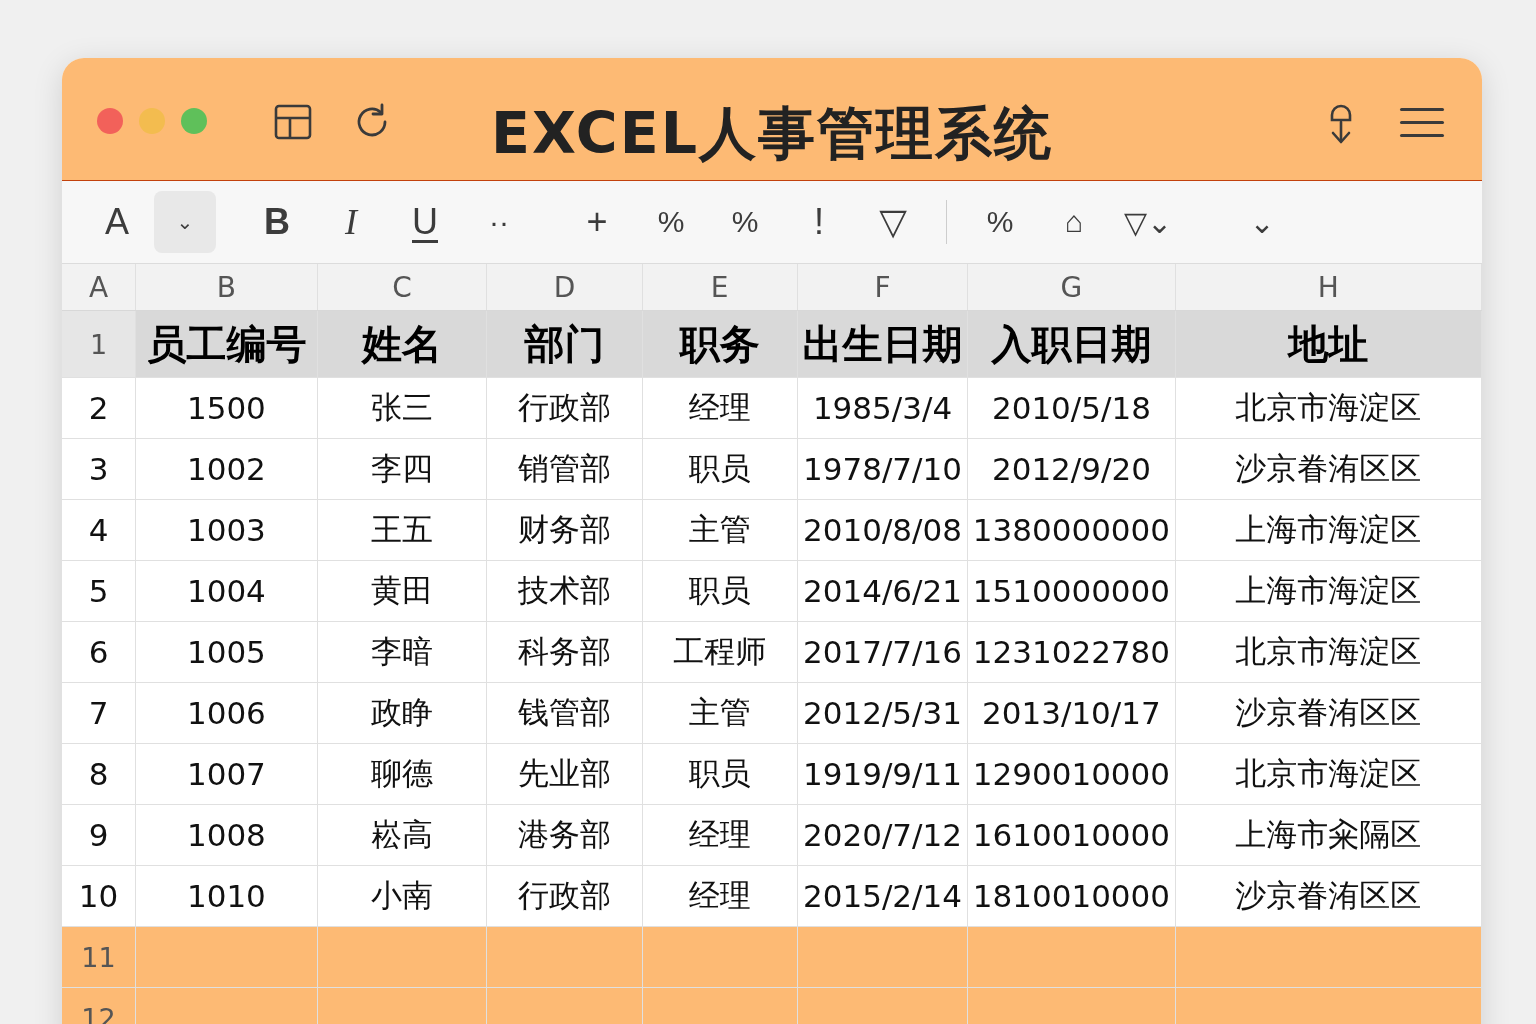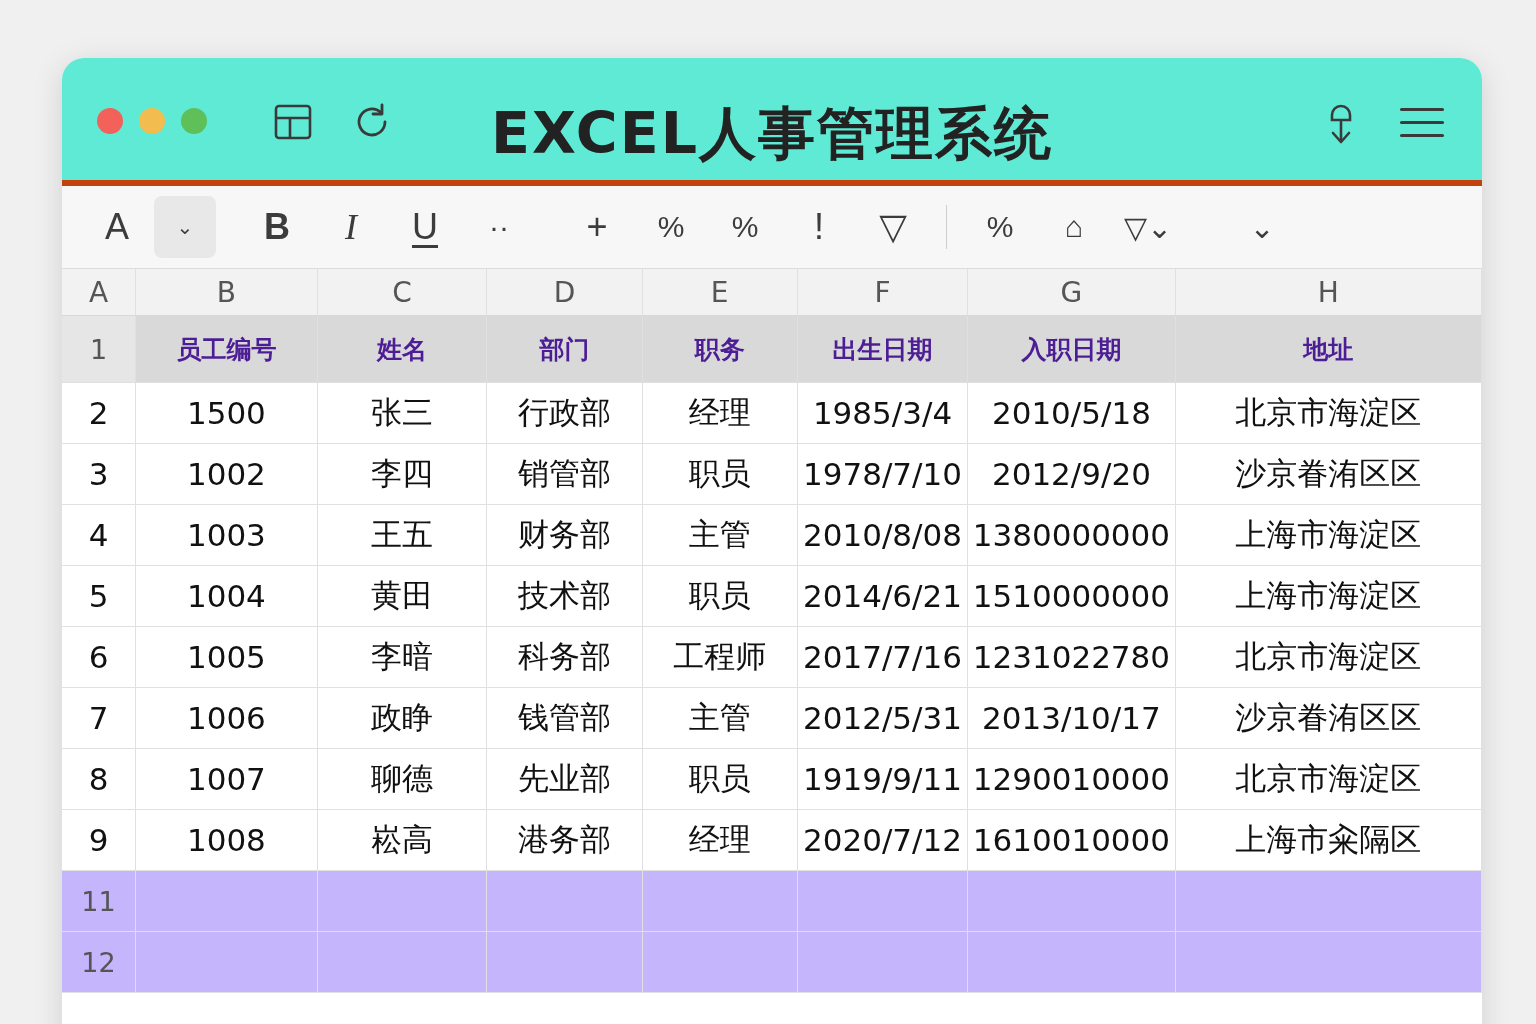--- a/index.html
+++ b/index.html
@@ -21,22 +21,22 @@
     background: #ffffff;
     border-radius: 22px 22px 0 0;
     box-shadow: 0 6px 30px rgba(0,0,0,0.13);
     overflow: hidden;
   }
 
   
   #title-bar {
     position: relative;
     height: 122px;
-    background: #5eead4;
-    border-bottom: 6px solid #c2410c;
+    background: #fdba74;
+    border-bottom: 1px solid #c2410c;
   }
   .traffic-lights {
     position: absolute;
     left: 35px;
     top: 50px;
     display: flex;
     gap: 16px;
   }
   .tl-dot {
     width: 26px;
@@ -164,39 +164,39 @@
   td.rownum {
     width: 72px;
     background: #f2f2f2;
     color: #555;
     font-size: 27px;
     border-right: 1px solid #d8d8d8;
   }
   tr.header-row td {
     height: 66px;
     background: #d9d9d9;
-    font-size: 25px;
+    font-size: 40px;
     font-weight: bold;
-    color: #4c1d95;
+    color: #000000;
   }
   tr.header-row td.rownum {
     background: #e6e6e6;
     font-weight: normal;
     font-size: 27px;
     color: #555;
   }
   tr.data-row td {
     height: 60px;
     font-size: 31px;
     color: #111;
     background: #ffffff;
   }
   tr.empty-row td {
     height: 60px;
-    background: #c4b5fd;
+    background: #fdba74;
   }
   
   col.c-row { width: 72px; }
   col.c-b { width: 178px; }
   col.c-c { width: 166px; }
   col.c-d { width: 152px; }
   col.c-e { width: 152px; }
   col.c-f { width: 167px; }
   col.c-g { width: 203px; }
   col.c-h { width: 300px; }
@@ -374,20 +374,30 @@
         <tr class="data-row">
           <td class="rownum">9</td>
           <td>1008</td>
           <td>崧高</td>
           <td>港务部</td>
           <td>经理</td>
           <td>2020/7/12</td>
           <td>1610010000</td>
           <td>上海市籴隔区</td>
         </tr>
+        <tr class="data-row">
+          <td class="rownum">10</td>
+          <td>1010</td>
+          <td>小南</td>
+          <td>行政部</td>
+          <td>经理</td>
+          <td>2015/2/14</td>
+          <td>1810010000</td>
+          <td>沙京眷洧区区</td>
+        </tr>
 
         <tr class="empty-row">
           <td class="rownum">11</td>
           <td></td>
           <td></td>
           <td></td>
           <td></td>
           <td></td>
           <td></td>
           <td></td>

